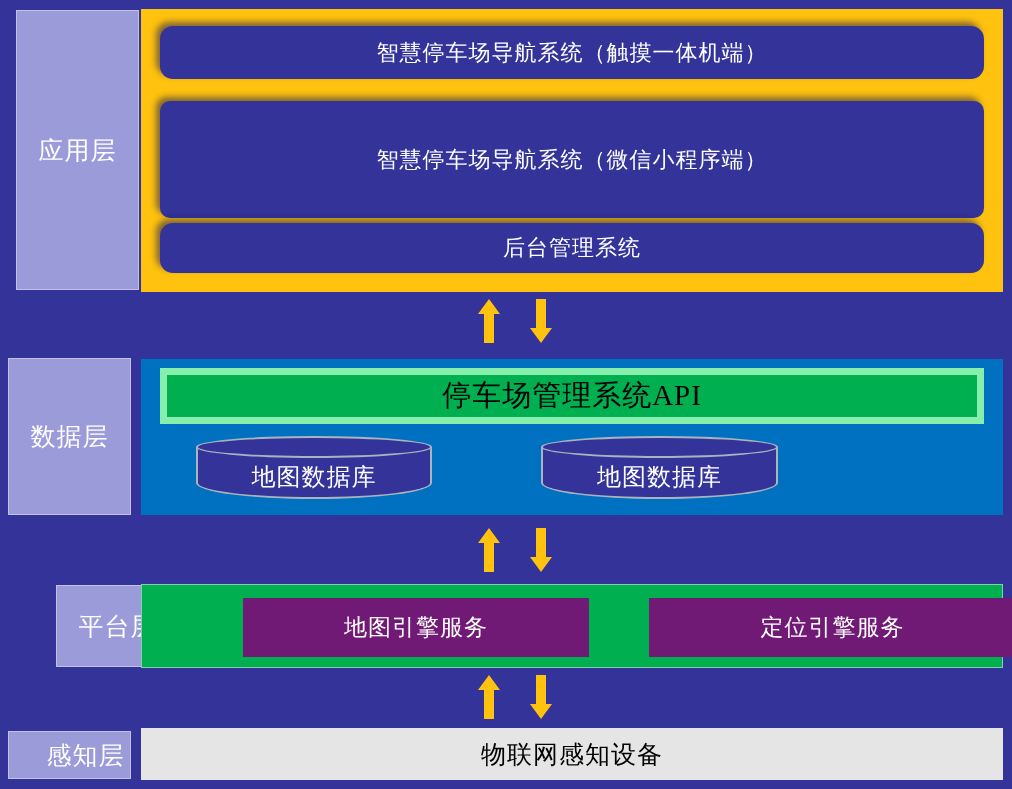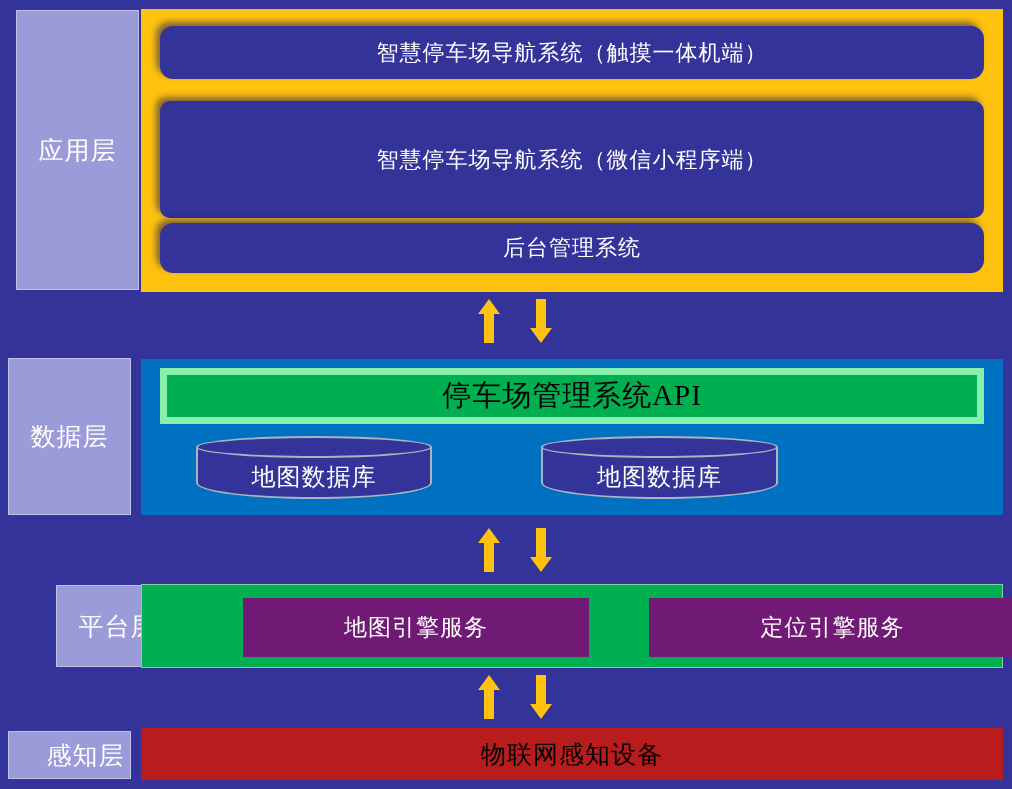--- a/index.html
+++ b/index.html
@@ -88,21 +88,21 @@
     background:#701a75;
     display:flex;align-items:center;justify-content:center;
     color:#ffffff;font-size:23px;letter-spacing:1px;
   }
   .service.s1{left:101px;width:346px;}
   .service.s2{left:507px;width:367px;}
 
   
   .perception-bar{
     position:absolute;left:141px;top:728px;width:862px;height:52px;
-    background:#b91c1c;
+    background:#e5e5e5;
     display:flex;align-items:center;justify-content:center;
     color:#000000;font-size:25px;letter-spacing:1px;
   }
 </style>
 </head>
 <body>
 
 <div class="canvas">
 
   <div class="side-label lbl-app">

